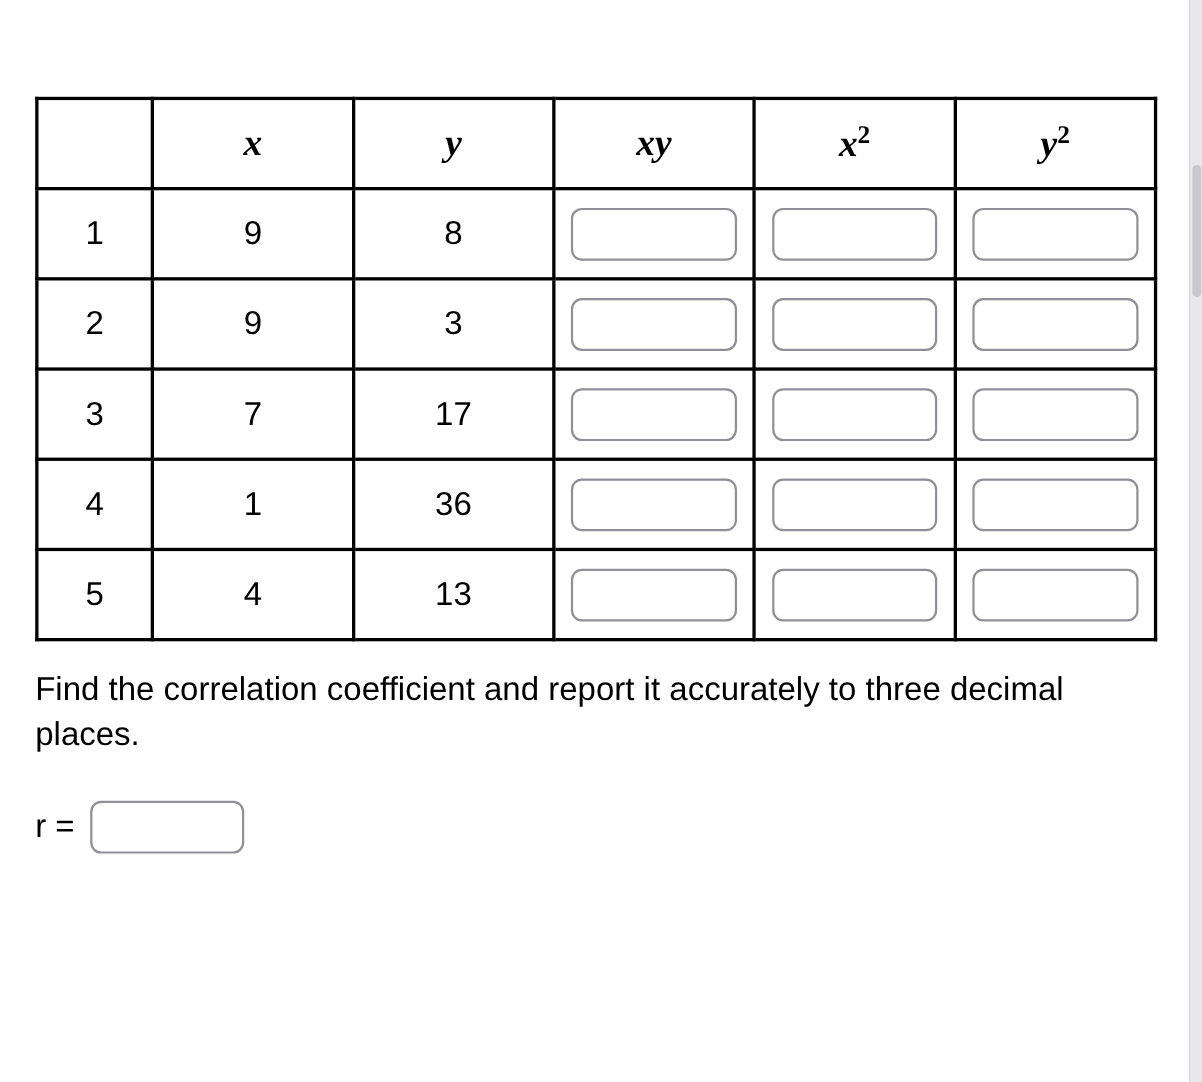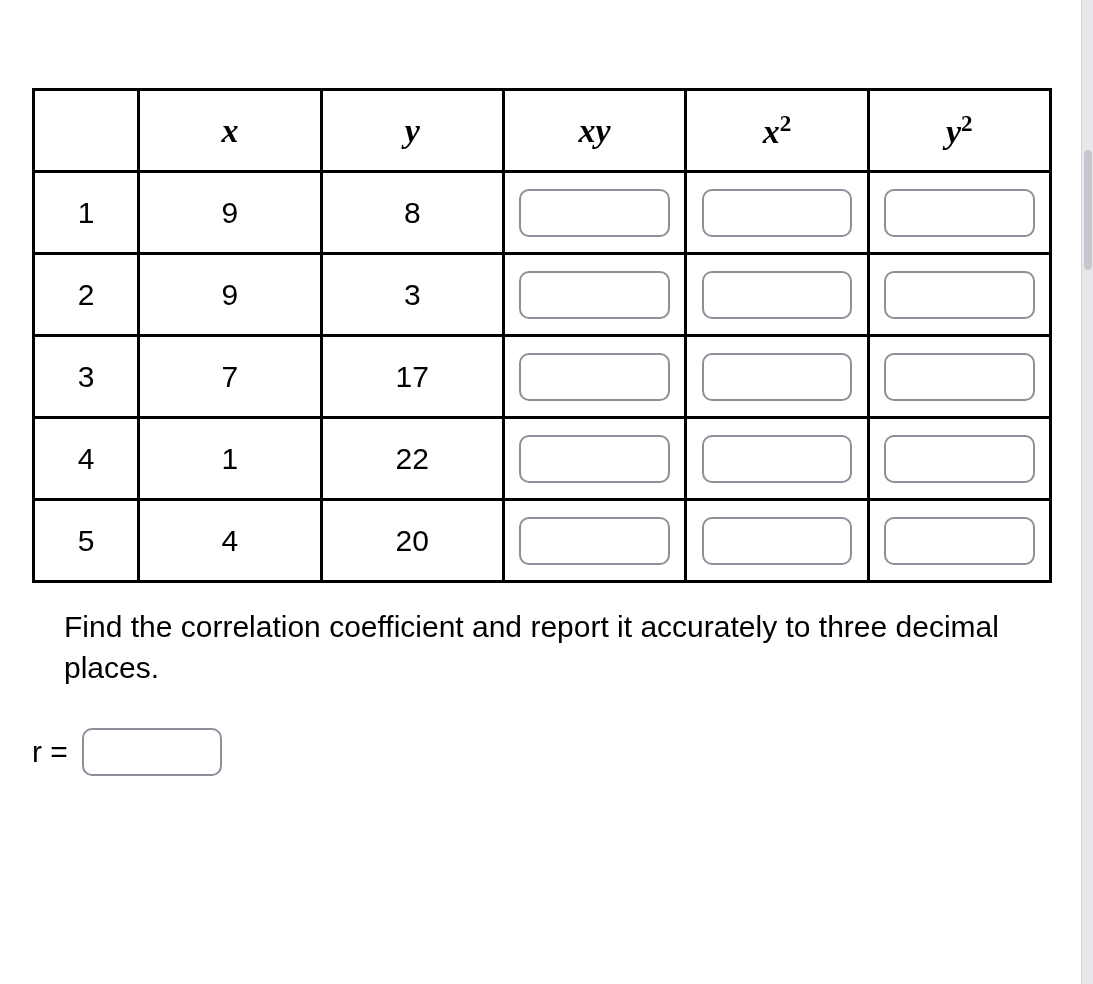--- a/index.html
+++ b/index.html
@@ -66,21 +66,20 @@
     font-size: 26px;
     text-align: center;
     background: #fff;
     padding: 2px 6px;
   }
   .prompt {
     margin-top: 24px;
     font-size: 30px;
     line-height: 1.35;
     max-width: 1020px;
-    margin-left: 32px;
   }
   .answer-row {
     margin-top: 40px;
     display: flex;
     align-items: center;
     gap: 14px;
     font-size: 30px;
   }
   .answer-row input.cell {
     width: 140px;
@@ -129,29 +128,29 @@
       <td>3</td>
       <td>7</td>
       <td>17</td>
       <td><input class="cell" type="text" value="" style=""></td>
       <td><input class="cell" type="text" value="" style=""></td>
       <td><input class="cell" type="text" value="" style=""></td>
     </tr>
     <tr>
       <td>4</td>
       <td>1</td>
-      <td>22</td>
+      <td>36</td>
       <td><input class="cell" type="text" value="" style=""></td>
       <td><input class="cell" type="text" value="" style=""></td>
       <td><input class="cell" type="text" value="" style=""></td>
     </tr>
     <tr>
       <td>5</td>
       <td>4</td>
-      <td>20</td>
+      <td>13</td>
       <td><input class="cell" type="text" value="" style=""></td>
       <td><input class="cell" type="text" value="" style=""></td>
       <td><input class="cell" type="text" value="" style=""></td>
     </tr>
   </tbody>
 </table>
 
 <p class="prompt">Find the correlation coefficient and report it accurately to three decimal places.</p>
 
 <div class="answer-row">

